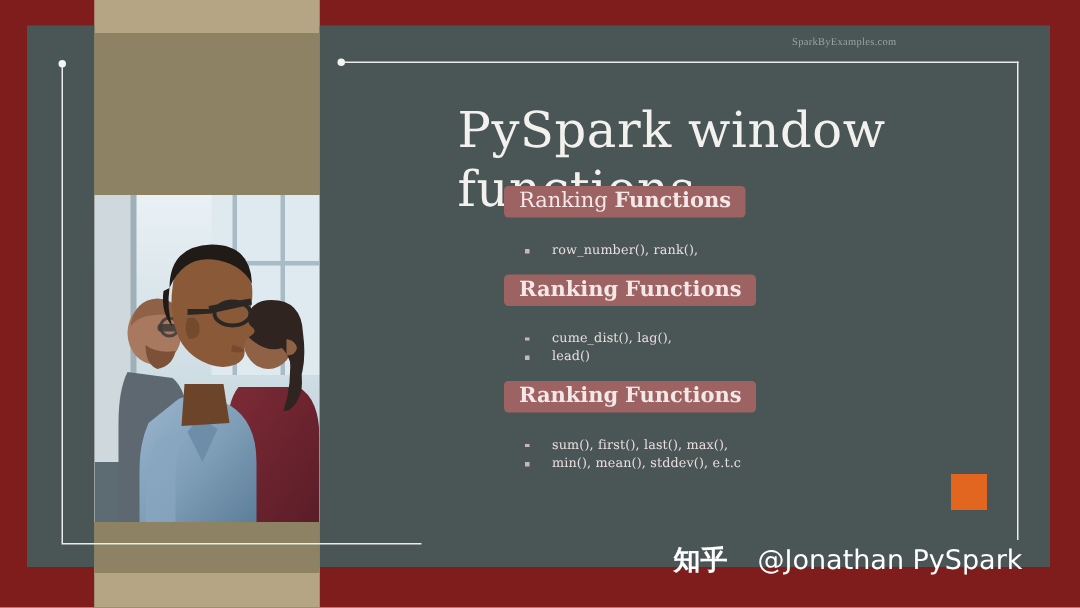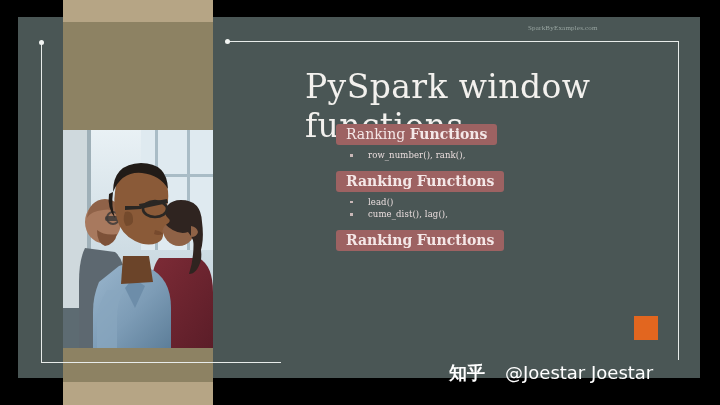--- a/index.html
+++ b/index.html
@@ -3,21 +3,21 @@
 <meta charset="utf-8">
 <style>
   html,body{margin:0;padding:0;}
   body{
     width:720px;height:405px;
     background:#ffffff;
     font-family:"Liberation Serif", serif;
     overflow:hidden;
     position:relative;
   }
-  #stage{position:absolute;left:0;top:0;width:720px;height:405px;overflow:hidden;background:#000000;}
+  #stage{position:absolute;left:0;top:0;width:720px;height:405px;overflow:hidden;background:#7f1d1d;}
 
   
   .band-light{position:absolute;left:63px;top:0;width:150px;height:405px;background:#b6a585;}
   .band-dark{position:absolute;left:63px;top:18px;width:150px;height:387px;background:#8d8263;}
 
   
   .slide{position:absolute;left:18px;top:17px;width:682px;height:361px;background:#4a5655;}
 
   
   .band-over-light{position:absolute;left:63px;top:0;width:150px;height:405px;background:#b6a585;}
@@ -51,21 +51,21 @@
   .section{margin-bottom:9px;}
   .banner{
     display:inline-block;background:#9d6262;border-radius:3px;
     padding:2px 10px 3px 10px;color:#f4e7e7;font-size:14px;
     min-width:143px;box-sizing:border-box;
     font-family:"DejaVu Serif", serif;
   }
   .banner .w1{font-weight:400;}
   .banner .w2{font-weight:700;}
   .banner.allbold .w1{font-weight:700;}
-  ul.bullets{list-style:none;margin:4px 0 0 0;padding:0;}
+  ul.bullets{list-style:none;margin:16px 0 0 0;padding:0;}
   ul.bullets li{
     position:relative;padding-left:32px;color:#eadede;font-size:8.5px;
     line-height:12.5px;font-family:"DejaVu Serif", serif;letter-spacing:.1px;
   }
   ul.bullets li::before{
     content:"";position:absolute;left:14px;top:5px;width:2.5px;height:2.5px;background:#c9b7b7;
   }
 
   
   .orange{position:absolute;left:634px;top:316px;width:24px;height:24px;background:#e2661f;}
@@ -177,33 +177,37 @@
         <li>row_number(), rank(),</li>
       </ul>
     </div>
 
     <div class="section">
       <div class="banner allbold">
         <span class="w1">Ranking</span>
         <span class="w2">Functions</span>
       </div>
       <ul class="bullets">
+        <li>cume_dist(), lag(),</li>
         <li>lead()</li>
-        <li>cume_dist(), lag(),</li>
       </ul>
     </div>
 
     <div class="section">
       <div class="banner allbold">
         <span class="w1">Ranking</span>
         <span class="w2">Functions</span>
       </div>
+      <ul class="bullets">
+        <li>sum(), first(), last(), max(),</li>
+        <li>min(), mean(), stddev(), e.t.c</li>
+      </ul>
     </div>
 
   </div>
 
   <div class="orange"></div>
 
   <div class="zhihu">
-    <span class="cn">知乎</span><span>@Joestar Joestar</span>
+    <span class="cn">知乎</span><span>@Jonathan PySpark</span>
   </div>
 
 </div>
 
 </body></html>

